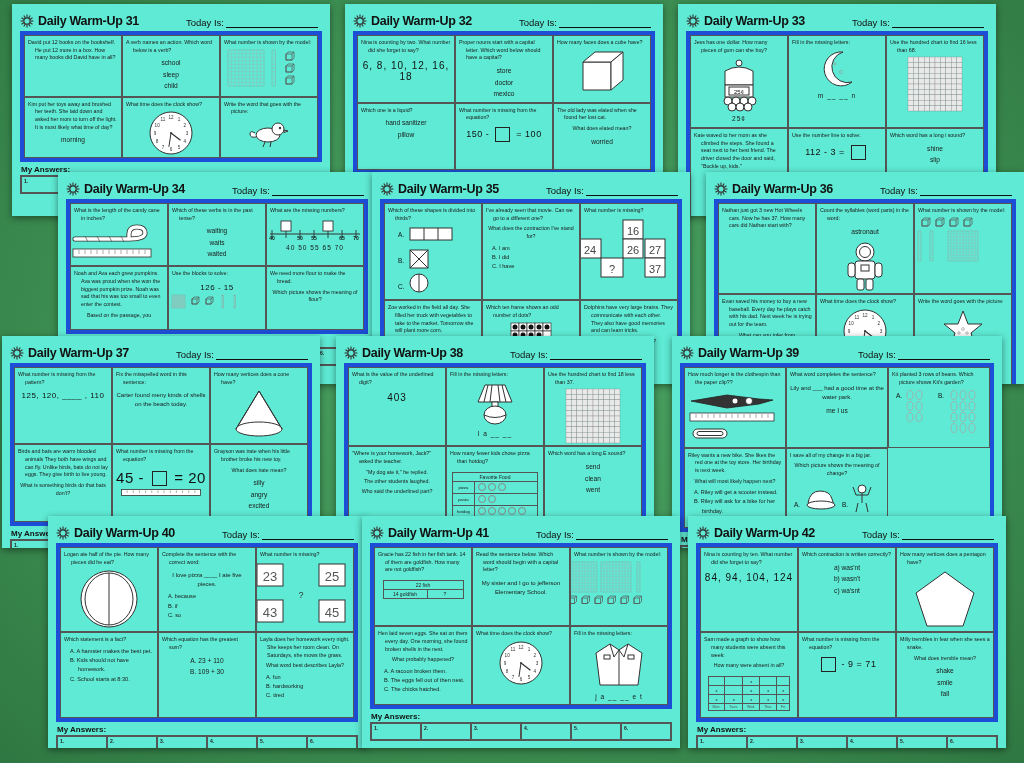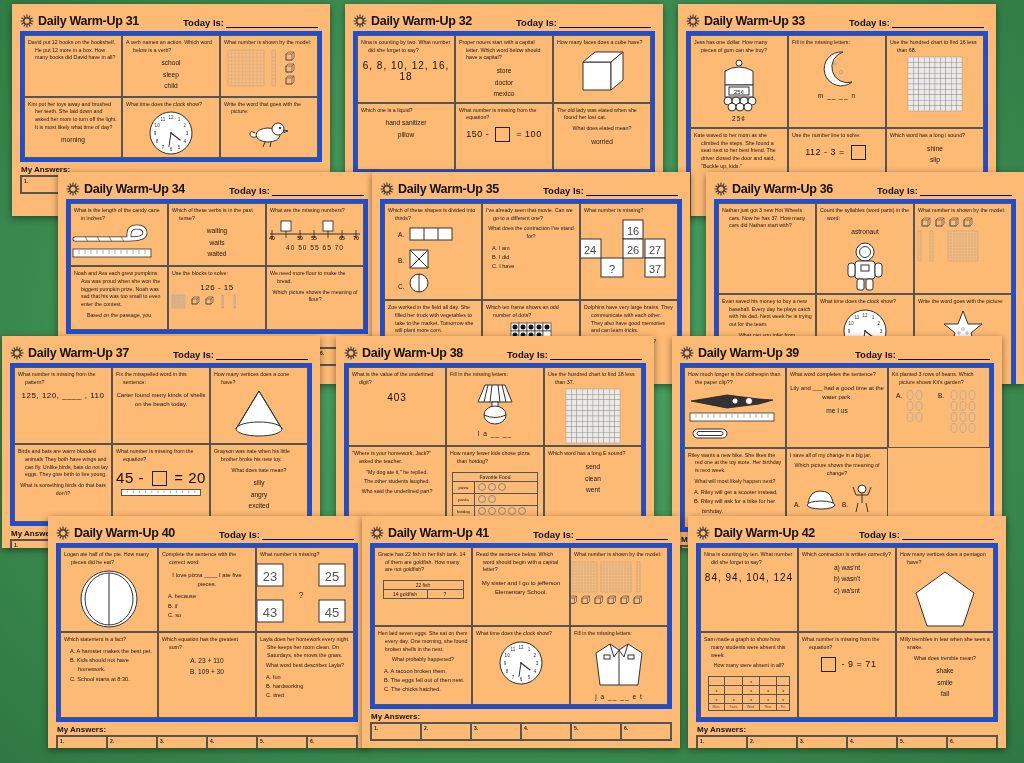--- a/index.html
+++ b/index.html
@@ -10,38 +10,38 @@
     position:relative;
   }
   
   #board{
     position:absolute;inset:0;
     background:
       radial-gradient(ellipse at 50% 45%, #4aa463 0%, #3e9154 55%, #2f7742 100%);
   }
   .sheet{
     position:absolute;
-    background:#fdba74;
+    background:#5eead4;
     box-shadow:0 2px 7px rgba(0,0,0,.45);
     box-sizing:border-box;
     padding:5px 8px 4px 8px;
     overflow:hidden;
   }
   
   .hdr{display:flex;align-items:flex-end;justify-content:space-between;height:19px;}
   .hdr-left{display:flex;align-items:center;gap:4px;}
   .sun{width:14px;height:14px;flex:0 0 14px;position:relative;}
   .sun svg{display:block;}
   .title{
     font-family:"Liberation Sans", sans-serif;
     font-weight:bold;font-size:12.5px;color:#111;letter-spacing:-.3px;
     white-space:nowrap;
   }
   .today{display:flex;align-items:flex-end;gap:2px;padding-right:4px;}
-  .today-lbl{font-size:9.5px;font-weight:bold;color:#111;white-space:nowrap;}
+  .today-lbl{font-size:9.5px;font-weight:normal;color:#111;white-space:nowrap;}
   .today-line{width:92px;border-bottom:1.3px solid #111;height:9px;}
   
   .grid{
     margin-top:3px;
     border:4px solid #1d4ed8;
     display:grid;
     grid-template-columns:1fr 1fr 1fr;
     grid-template-rows:1fr 1fr;
   }
   .cell{

